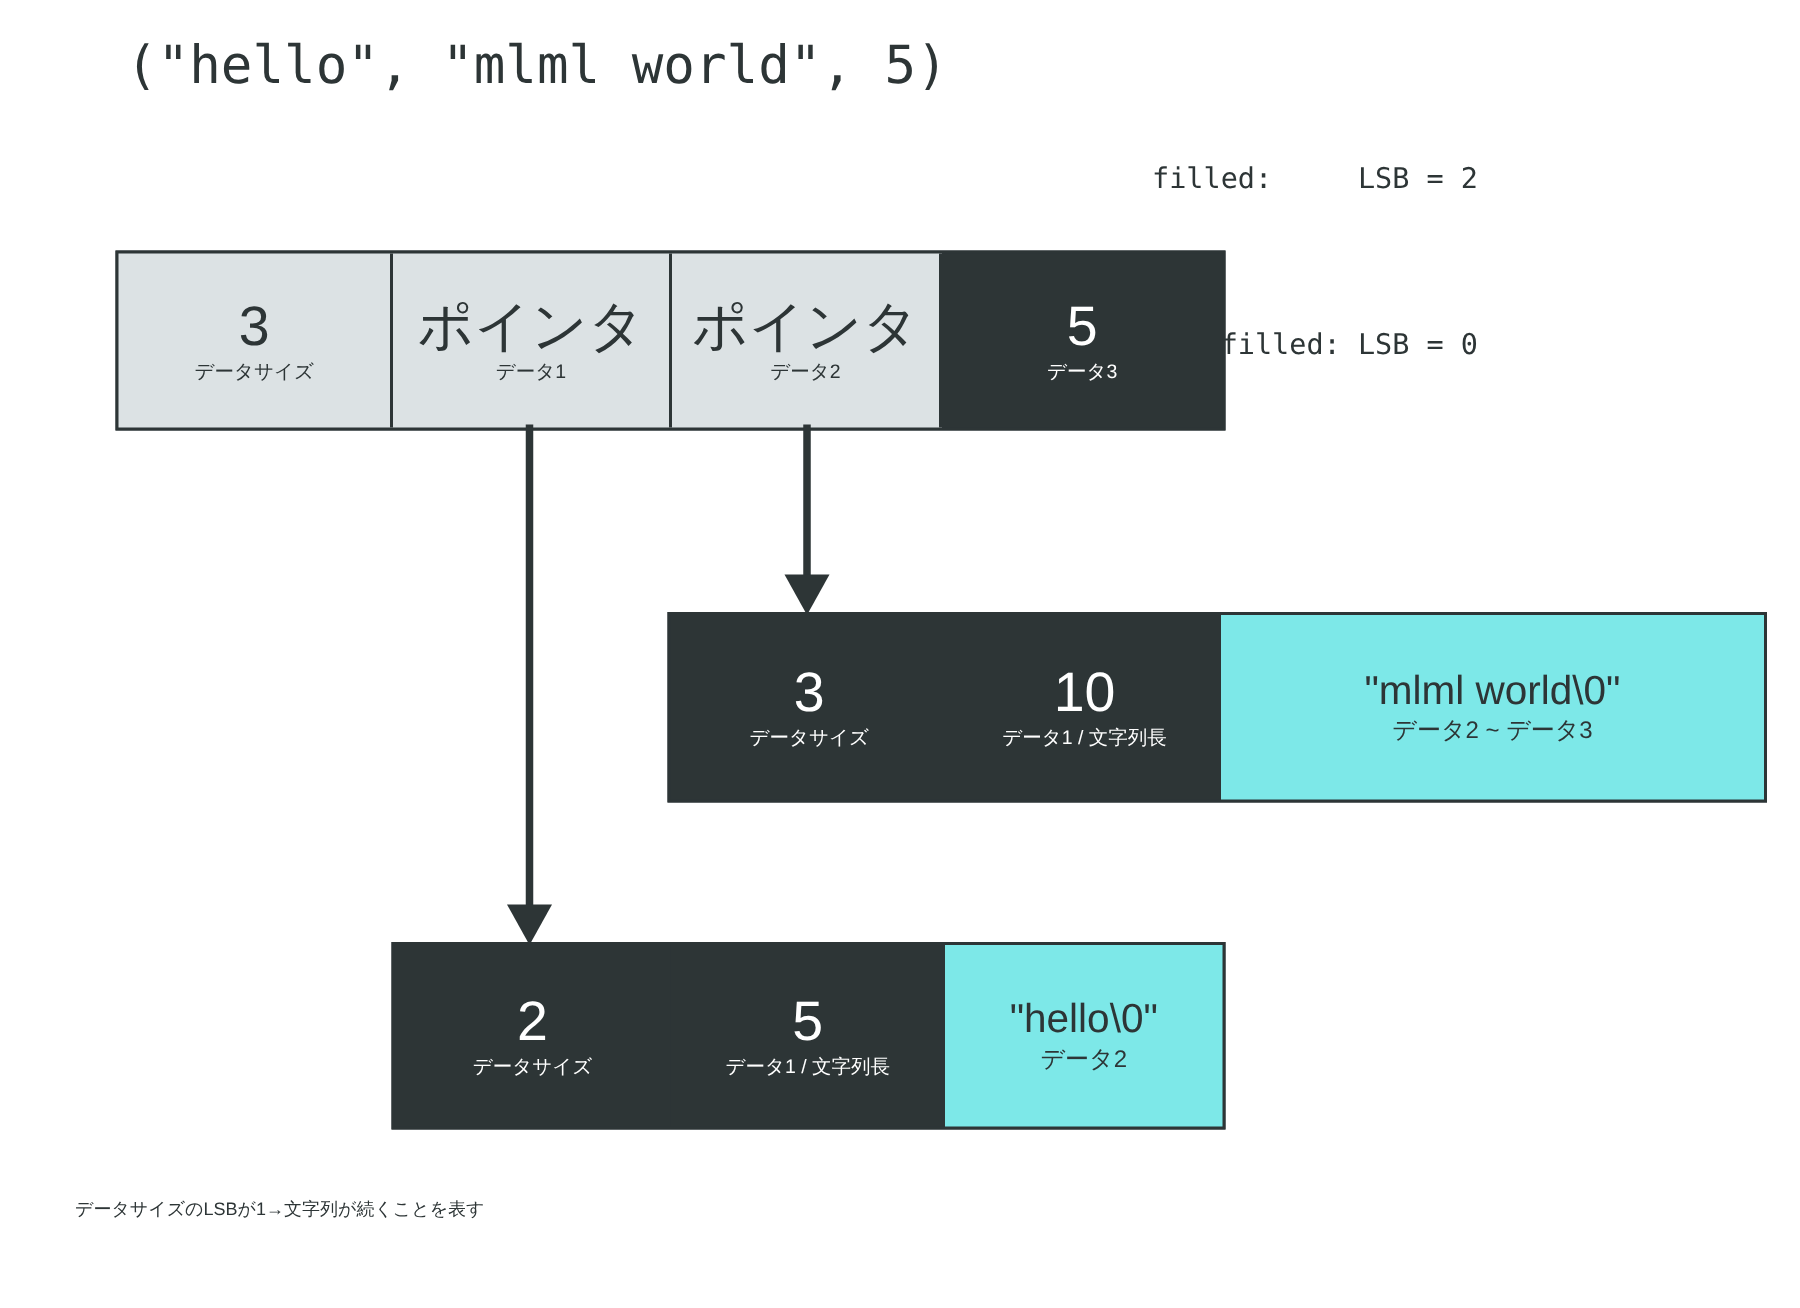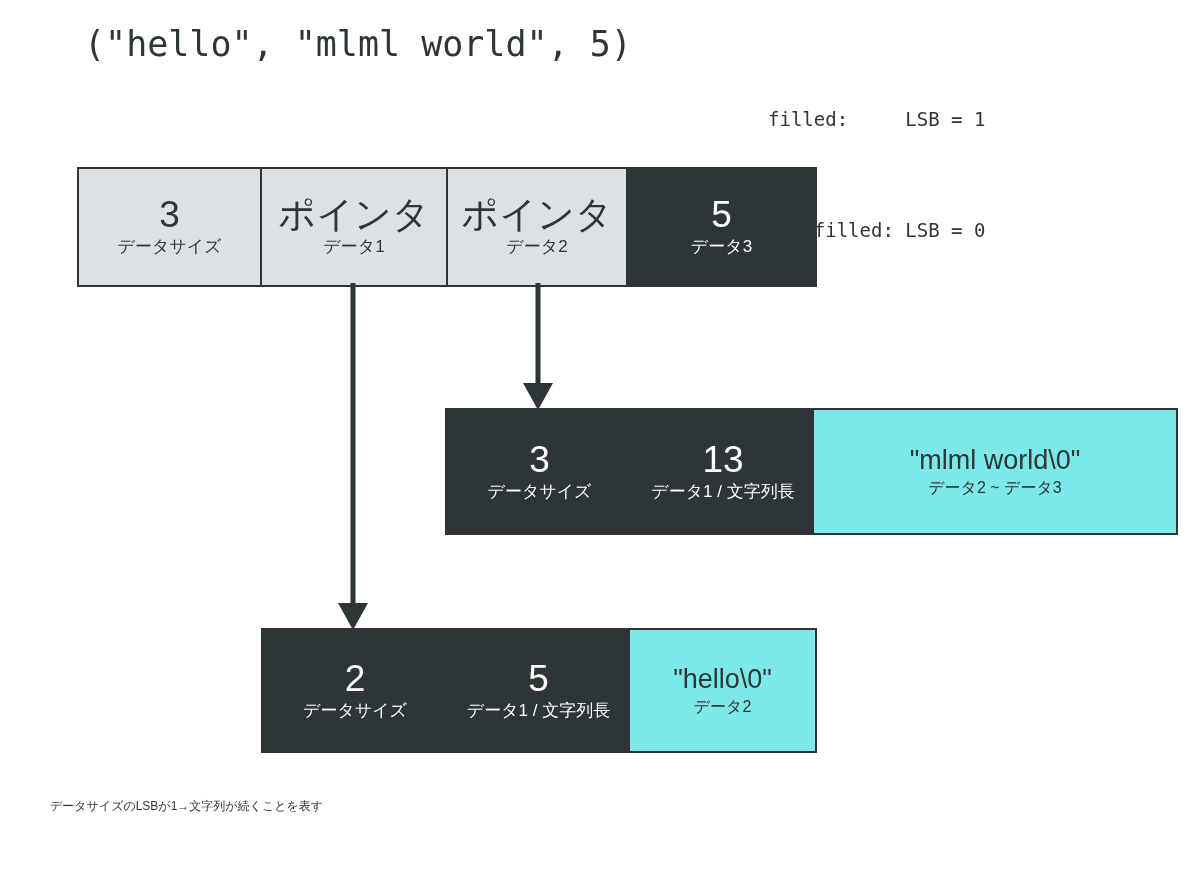--- a/index.html
+++ b/index.html
@@ -60,21 +60,21 @@
     overflow: hidden;
   }
   .cell .big {
     font-size: 37px;
     font-weight: 400;
     line-height: 1.05;
     margin-bottom: 2px;
     white-space: nowrap;
   }
   .cell .small {
-    font-size: 17px;
+    font-size: 13px;
     font-weight: 400;
     line-height: 1.2;
     white-space: nowrap;
   }
   .cell.light {
     background: #dce2e4;
     color: #2d3536;
     border-right: 2px solid #2d3536;
   }
   .cell.dark {
@@ -148,21 +148,21 @@
     color: #2d3536;
     white-space: nowrap;
   }
 </style>
 </head>
 <body>
 
 <div id="tuple-expression">("hello", "mlml world", 5)</div>
 
 <div id="legend">
-  <div class="legend-row">filled:     LSB = 1</div>
+  <div class="legend-row">filled:     LSB = 2</div>
   <div class="legend-row">not filled: LSB = 0</div>
 </div>
 
 <div class="block" id="tuple-block">
   <div class="cell light c0">
     <div class="big">3</div>
     <div class="small">データサイズ</div>
   </div>
   <div class="cell light c1">
     <div class="big">ポインタ</div>
@@ -187,21 +187,21 @@
   <line x1="23" y1="0" x2="23" y2="328"></line>
   <polygon points="23,347 8,320 38,320"></polygon>
 </svg>
 
 <div class="block" id="string2-block">
   <div class="cell dark c0">
     <div class="big">3</div>
     <div class="small">データサイズ</div>
   </div>
   <div class="cell dark c1">
-    <div class="big">13</div>
+    <div class="big">10</div>
     <div class="small">データ1 / 文字列長</div>
   </div>
   <div class="cell cyan c2 str last">
     <div class="big">"mlml world\0"</div>
     <div class="small">データ2 ~ データ3</div>
   </div>
 </div>
 
 <div class="block" id="string1-block">
   <div class="cell dark c0">

